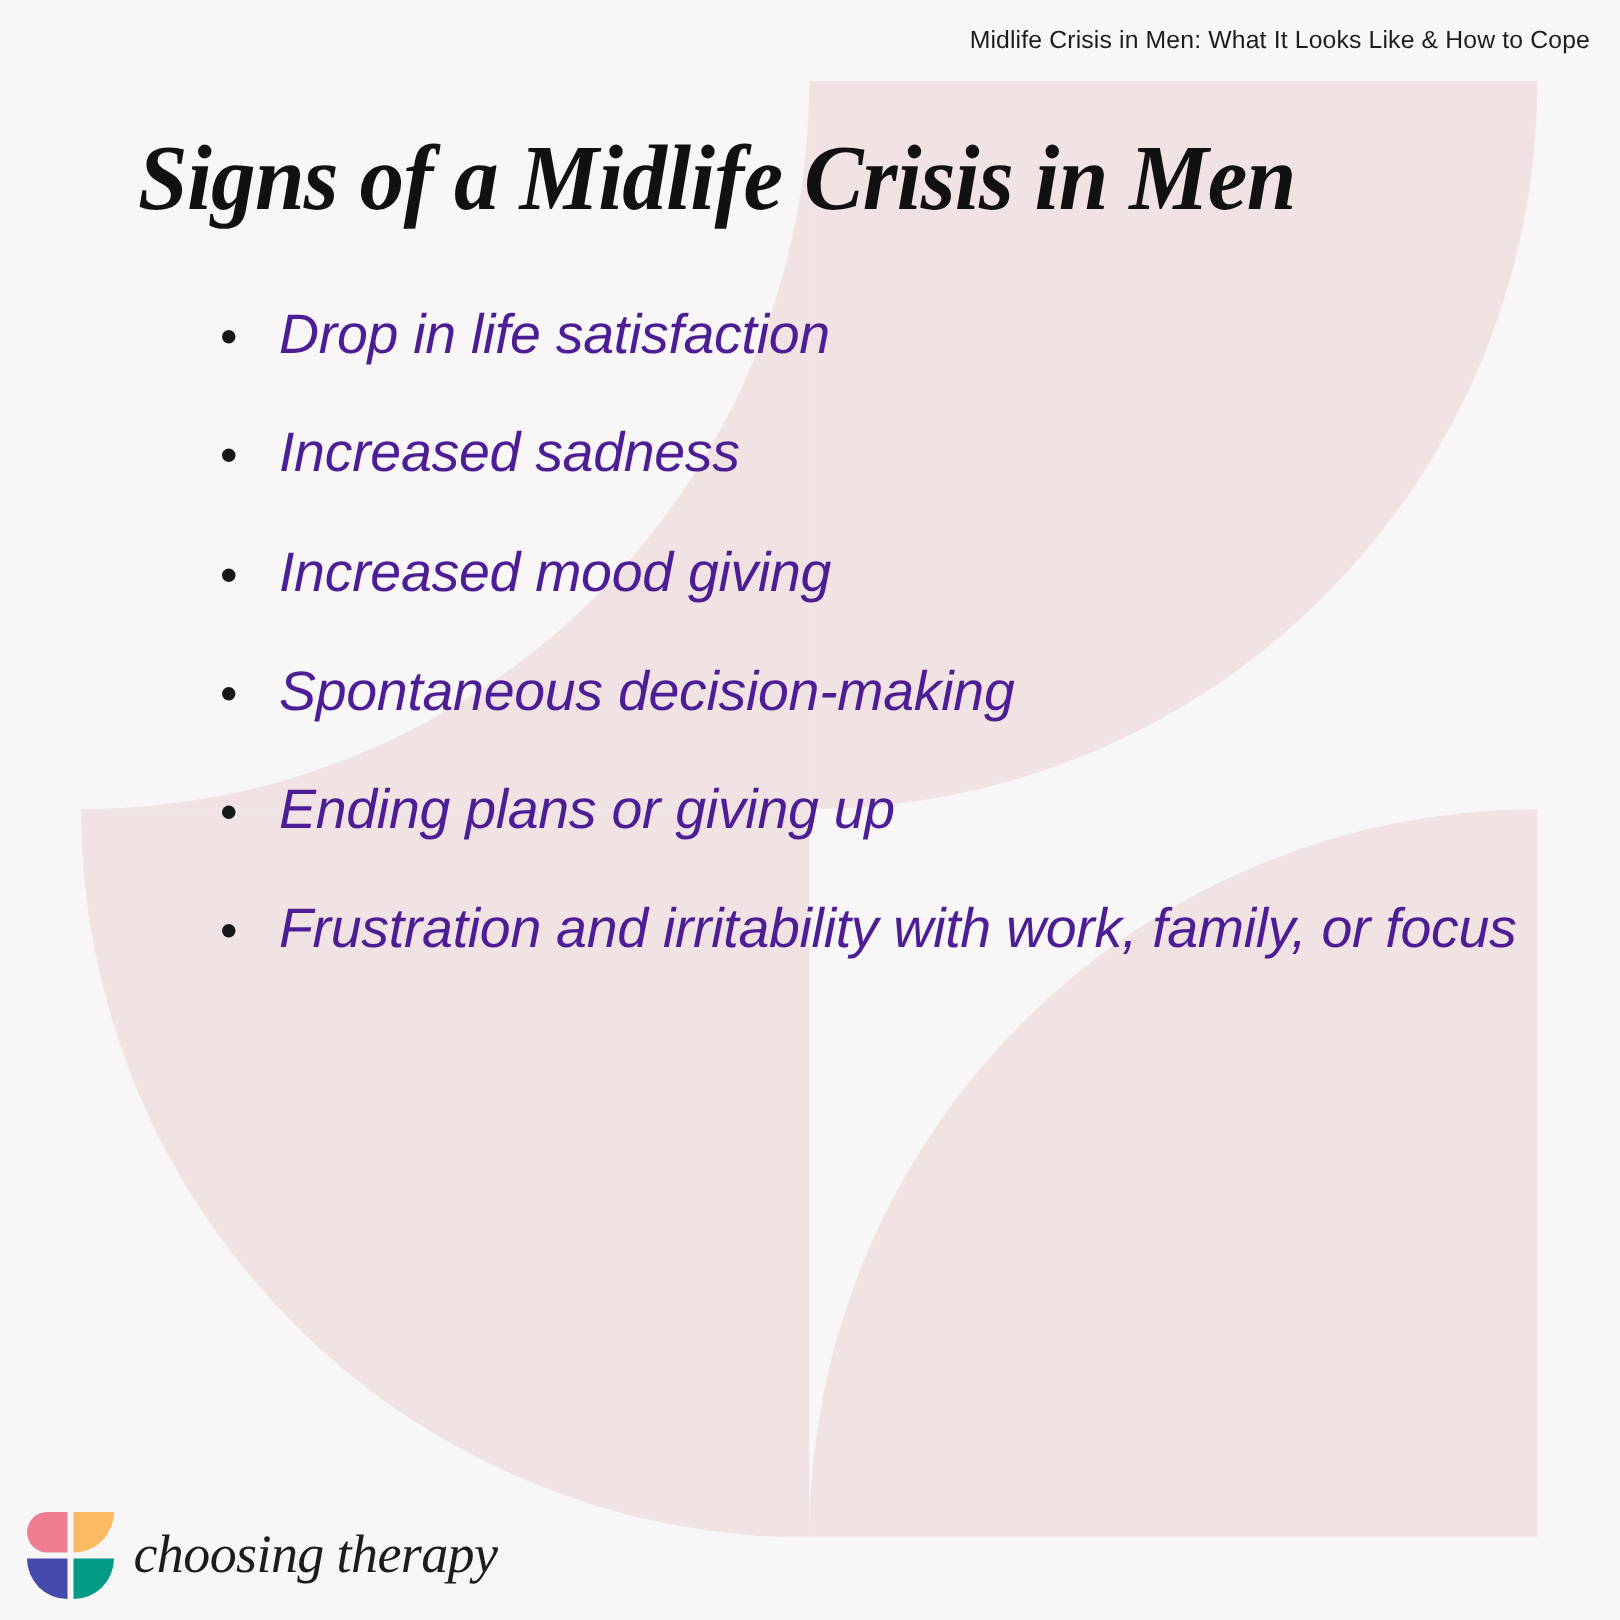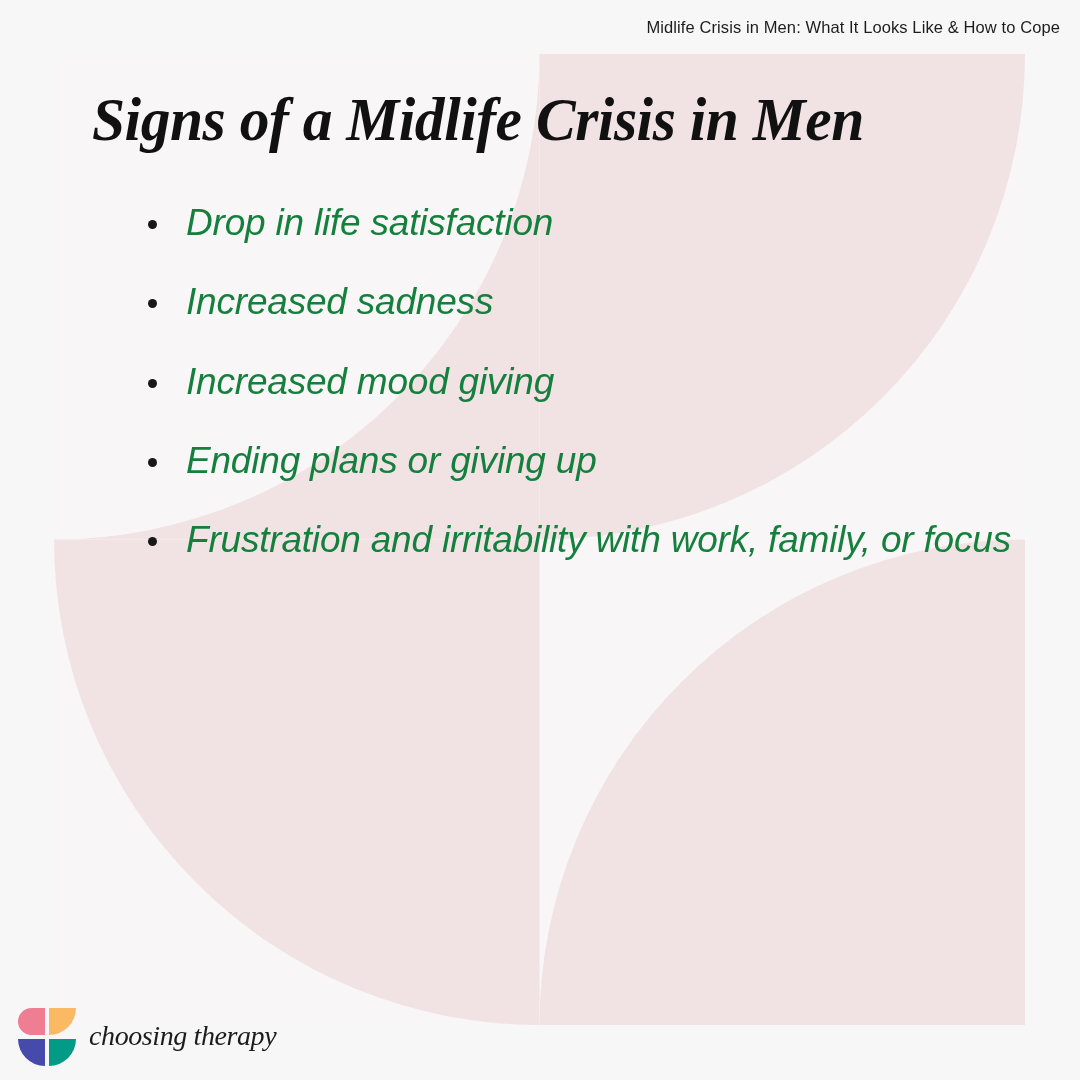--- a/index.html
+++ b/index.html
@@ -88,21 +88,21 @@
     list-style: none;
   }
   .bullet-item {
     position: relative;
     padding-left: 46px;
     margin-bottom: 24.5px;
     font-family: "Liberation Sans", "DejaVu Sans", sans-serif;
     font-size: 37px;
     font-weight: 400;
     line-height: 1.48;
-    color: #15803d;
+    color: #4c1d95;
     letter-spacing: -0.2px;
   }
   .bullet-item::before {
     content: "";
     position: absolute;
     left: 8px;
     top: 24px;
     width: 9px;
     height: 9px;
     border-radius: 50%;
@@ -127,21 +127,21 @@
     gap: 3.5px;
   }
   .logo-tile { width: 100%; height: 100%; }
   .tile-pink   { background: #ef7e92; border-radius: 100% 0 0 100%; }
   .tile-amber  { background: #fcb964; border-radius: 0 0 100% 0; }
   .tile-indigo { background: #454aab; border-radius: 0 0 0 100%; }
   .tile-teal   { background: #039b86; border-radius: 0 0 100% 0; }
 
   .logo-wordmark {
     font-family: "Liberation Serif", "DejaVu Serif", serif;
-    font-size: 28px;
+    font-size: 36px;
     font-weight: normal;
     color: #1c1c1c;
     letter-spacing: -0.4px;
     line-height: 1;
     padding-bottom: 3px;
   }
 </style>
 </head>
 <body>
 
@@ -190,20 +190,21 @@
   </div>
 
   <div class="content">
 
     <div class="headline">Signs of a Midlife Crisis in Men</div>
 
     <ul class="bullet-list">
       <li class="bullet-item">Drop in life satisfaction</li>
       <li class="bullet-item">Increased sadness</li>
       <li class="bullet-item">Increased mood giving</li>
+      <li class="bullet-item">Spontaneous decision-making</li>
       <li class="bullet-item">Ending plans or giving up</li>
       <li class="bullet-item">Frustration and irritability with work, family, or focus</li>
     </ul>
 
     <div class="logo">
       <div class="logo-mark">
         <span class="logo-tile tile-pink"></span>
         <span class="logo-tile tile-amber"></span>
         <span class="logo-tile tile-indigo"></span>
         <span class="logo-tile tile-teal"></span>

